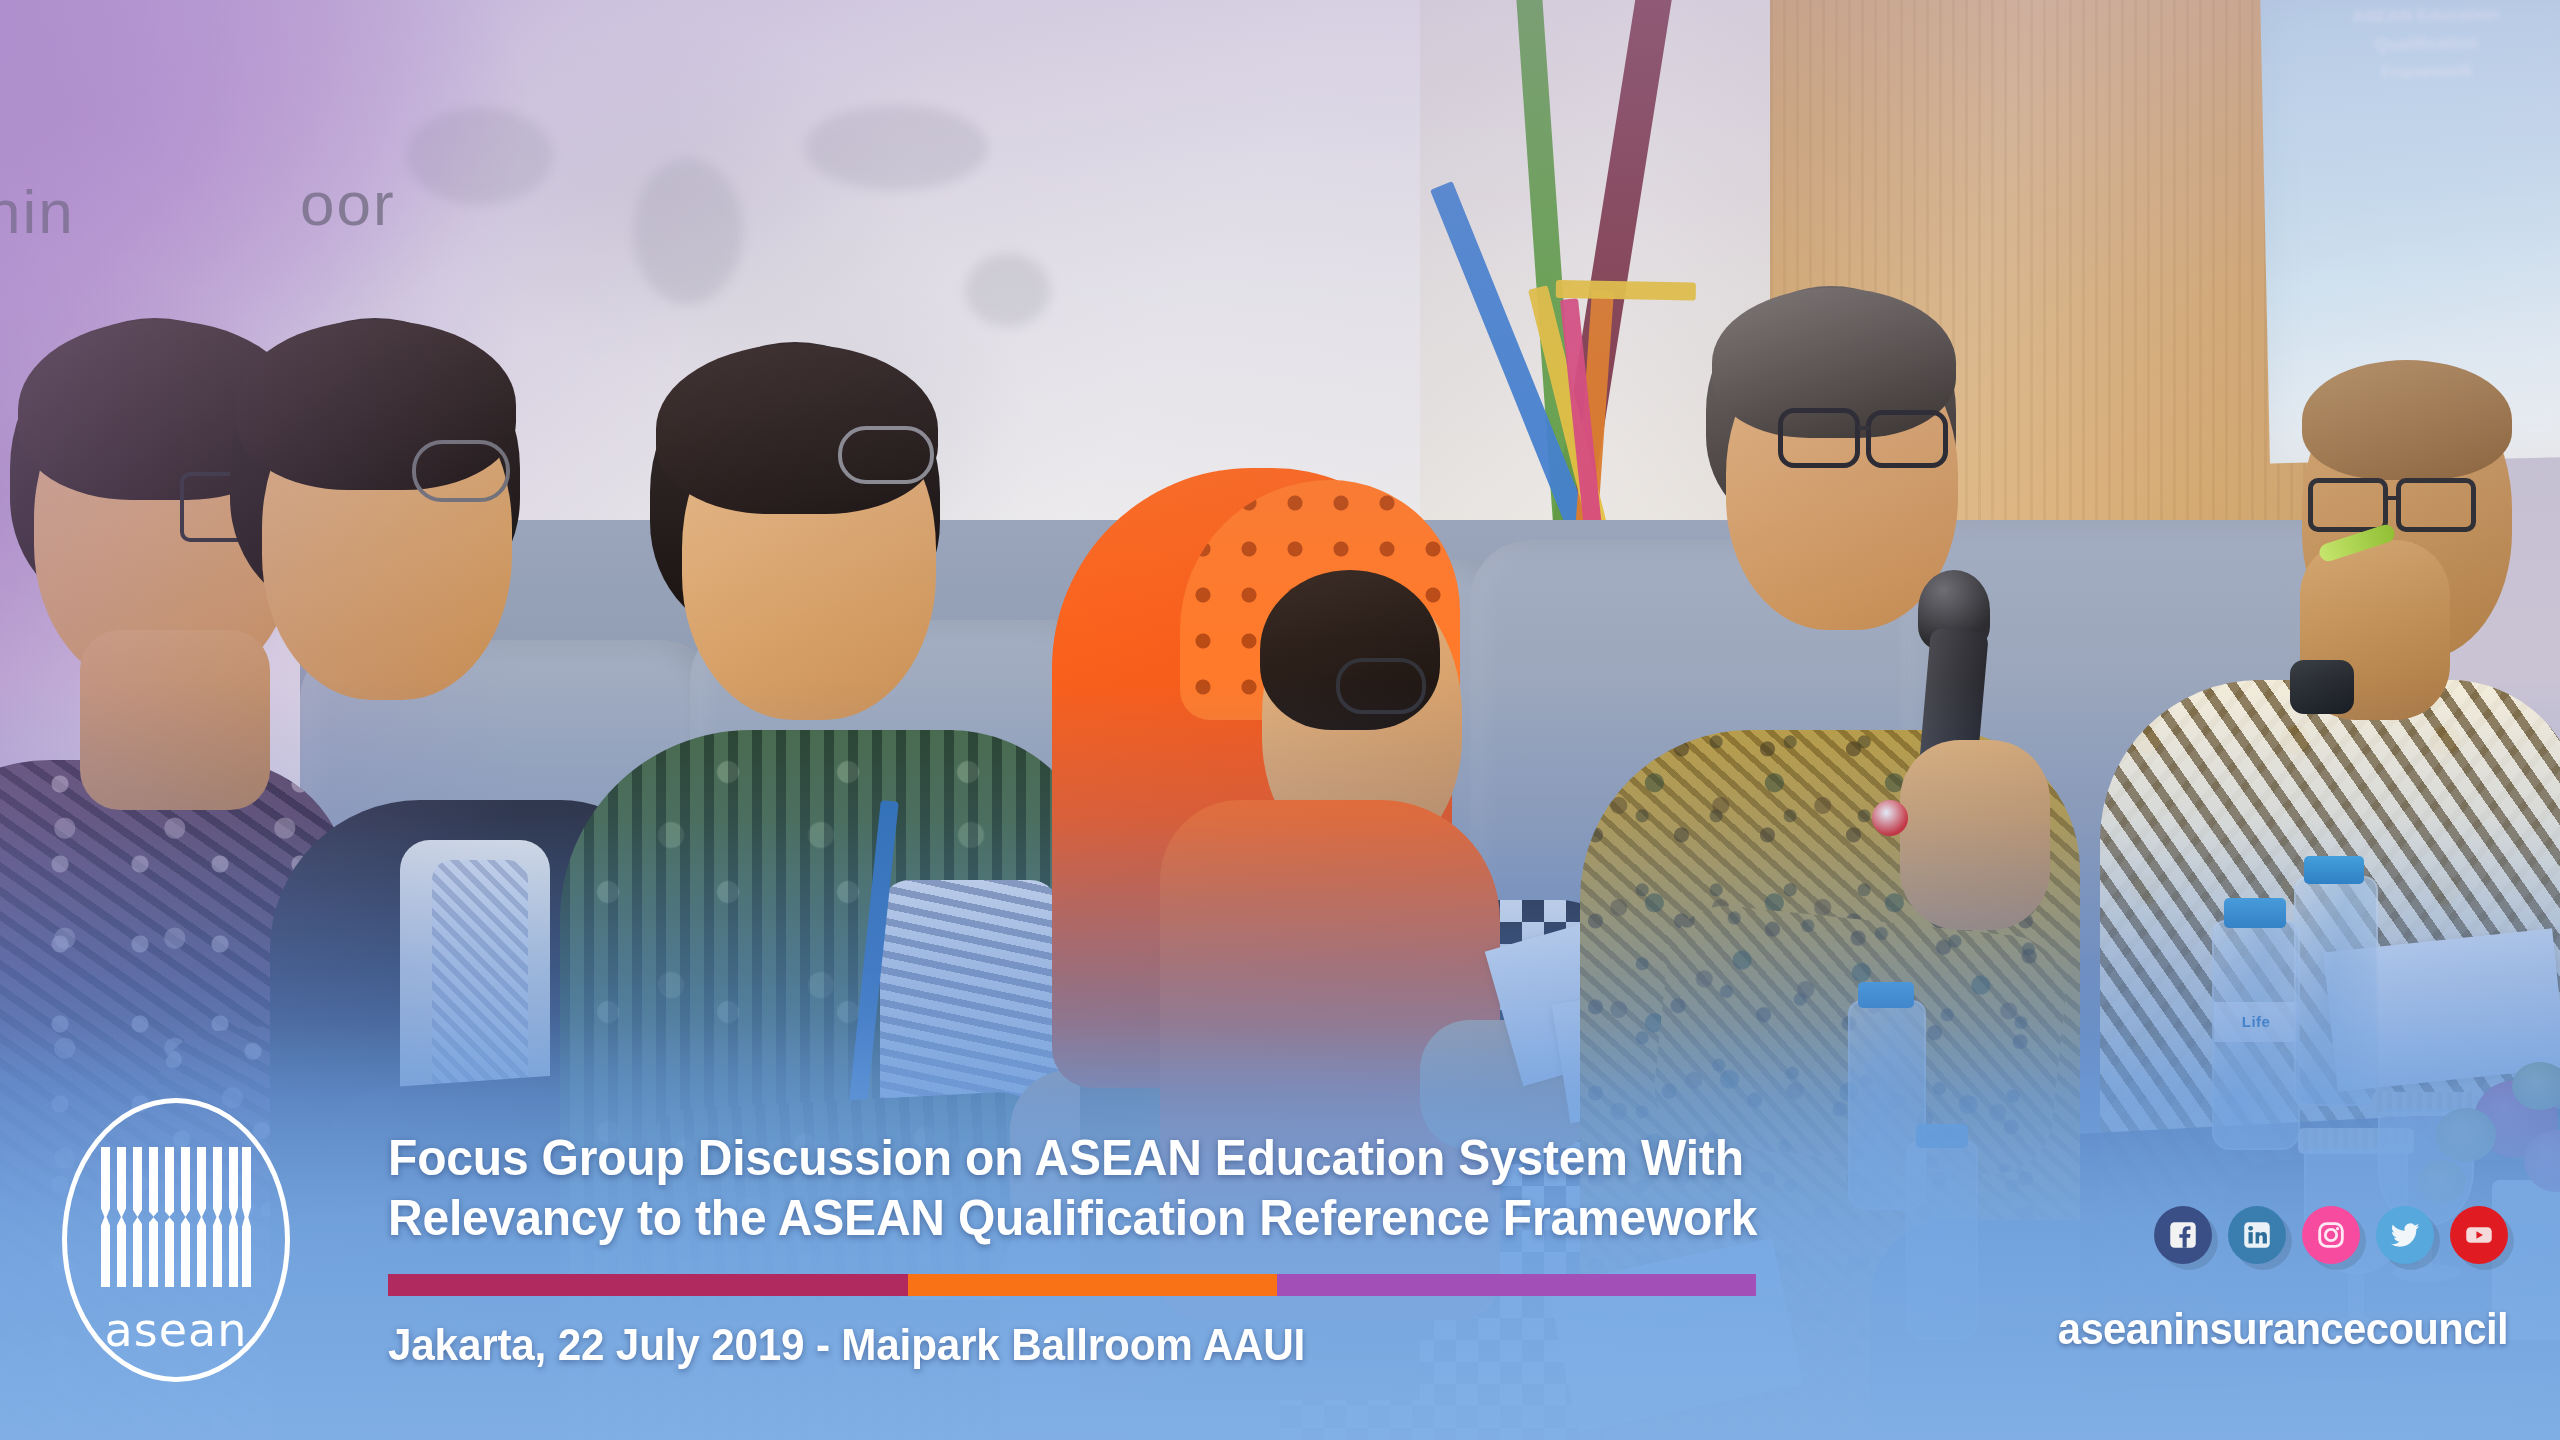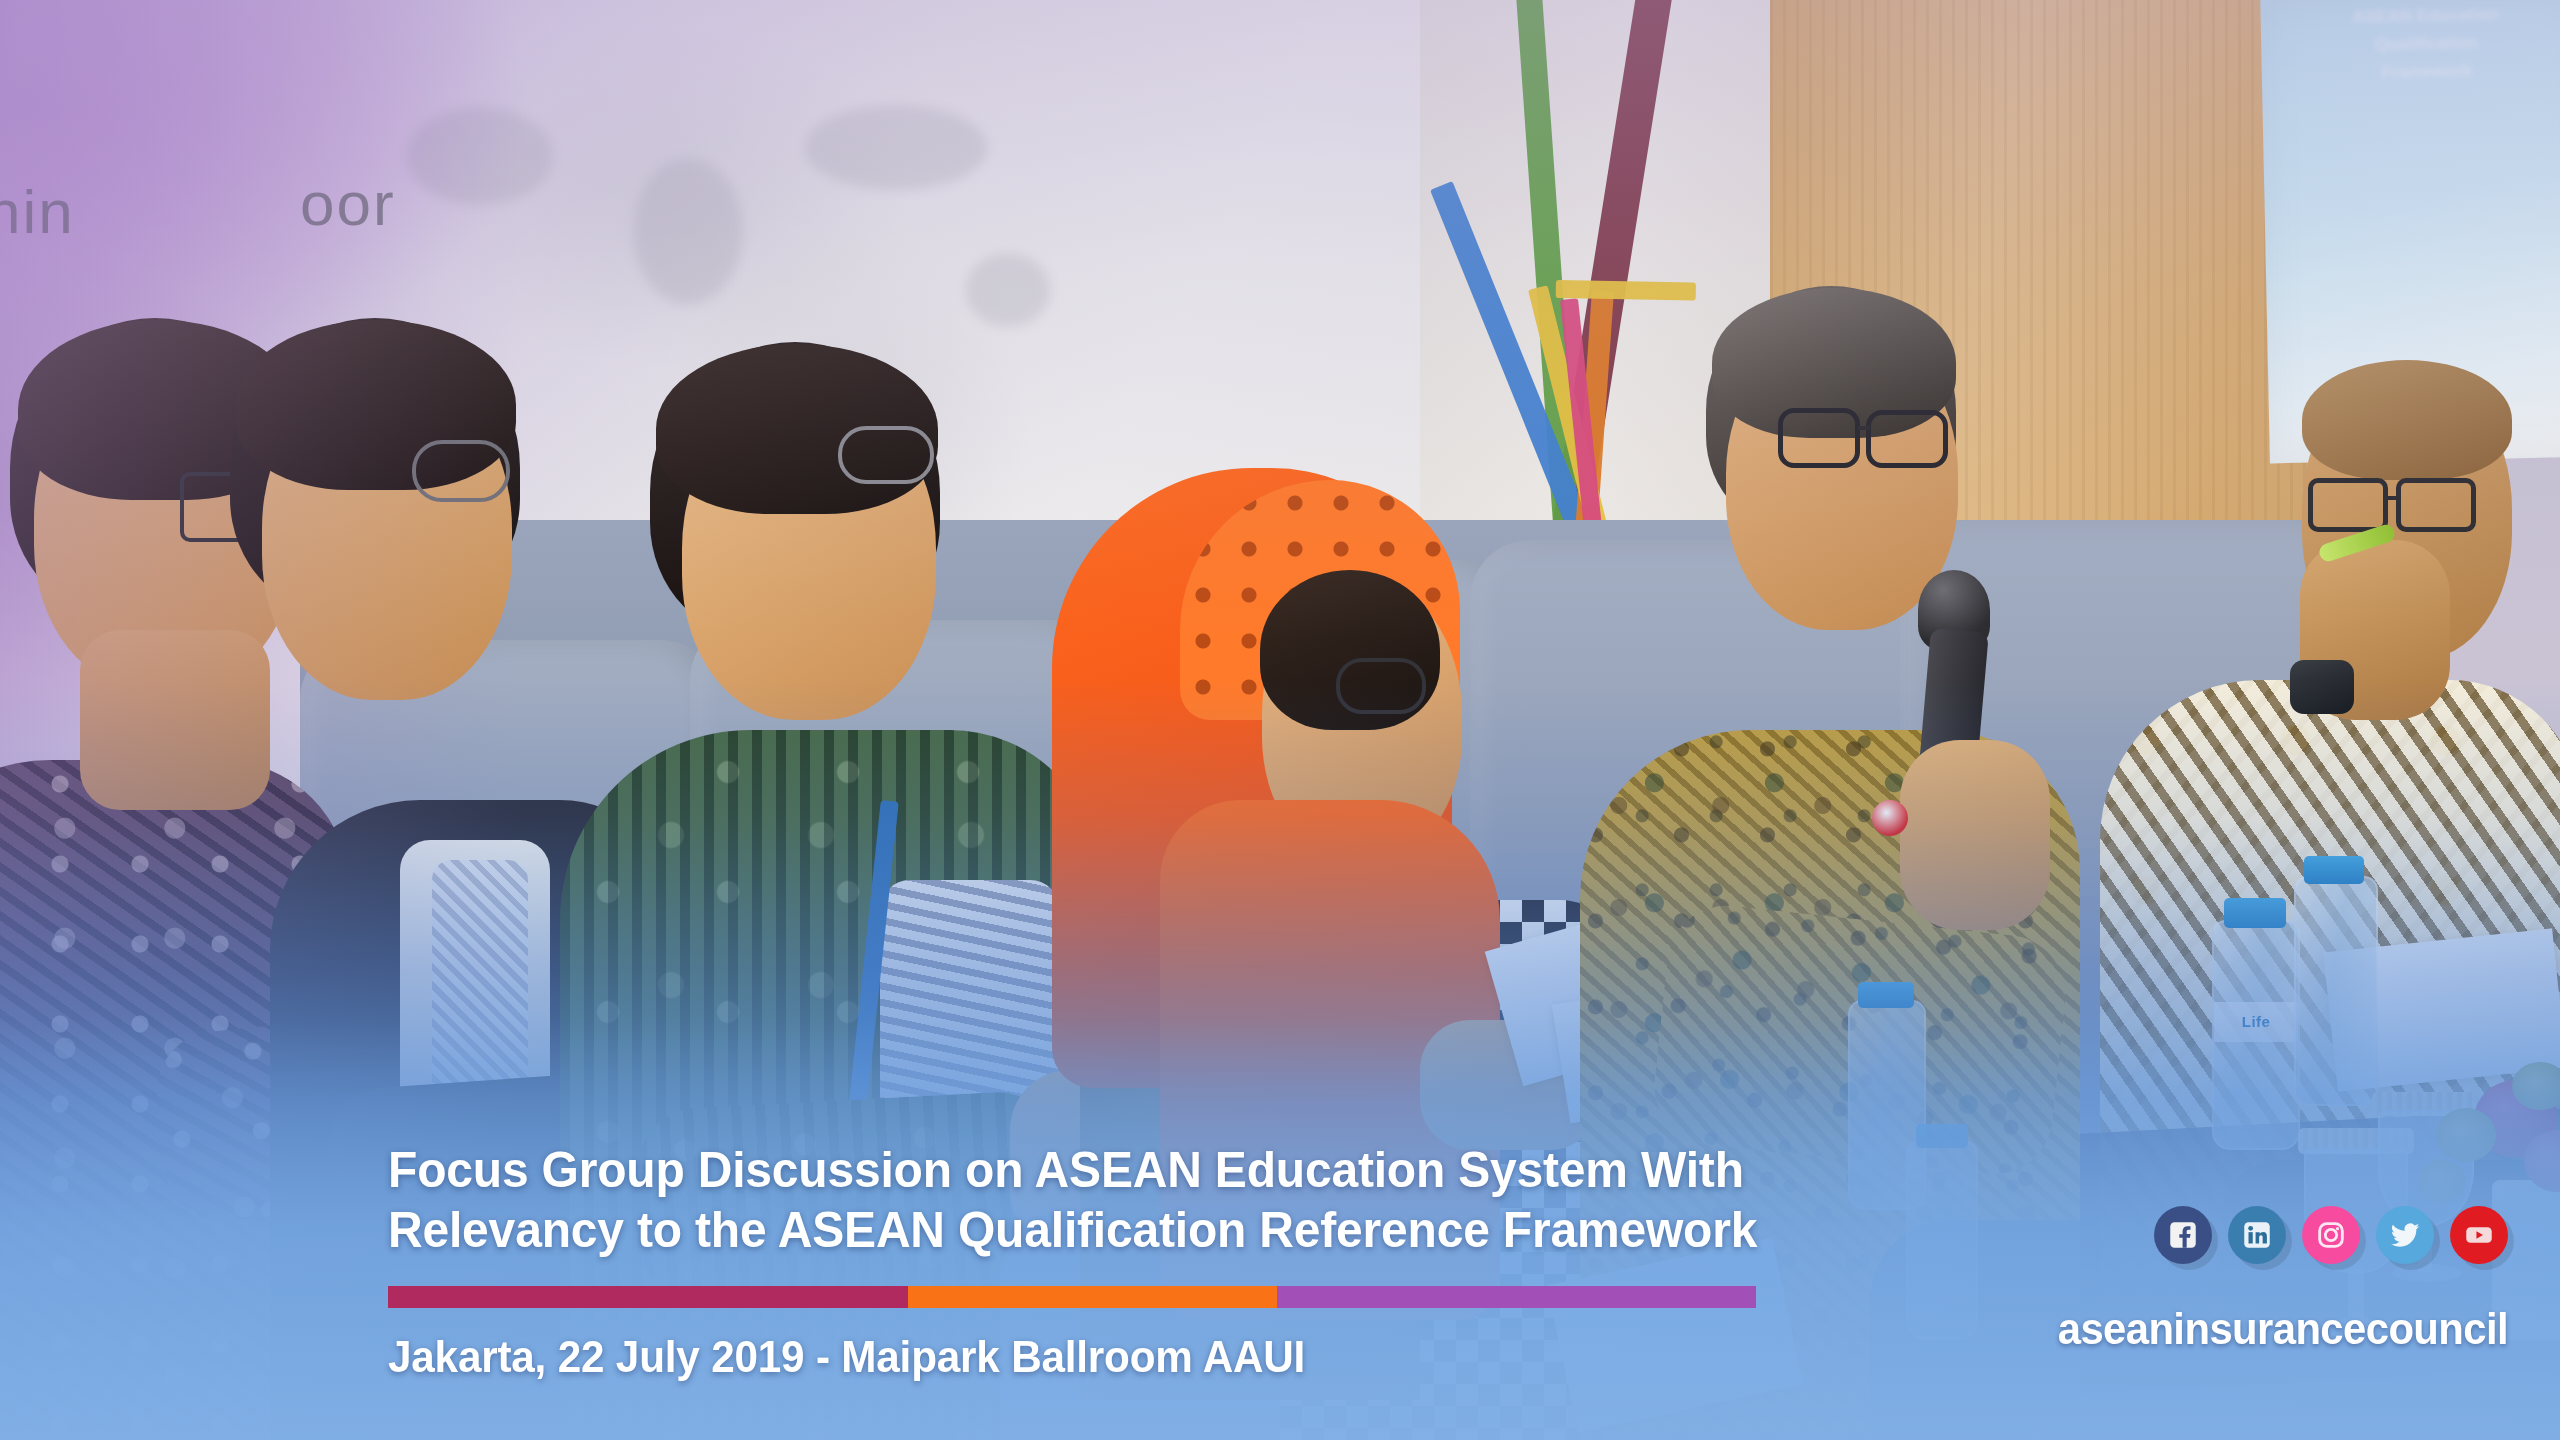--- a/index.html
+++ b/index.html
@@ -222,21 +222,21 @@
     position:absolute; left:62px; bottom:58px; width:228px; height:284px;
     border:5px solid #ffffff; border-radius:50%;
     display:flex; flex-direction:column; align-items:center; justify-content:flex-start;
     padding-top:44px;
   }
   .stalks{ width:150px; height:140px; position:relative; }
   .stalk{ position:absolute; top:0; bottom:0; width:9px; background:#fff; }
   .logo-word{ color:#fff; font-size:46px; font-weight:400; letter-spacing:1px; margin-top:16px;
     font-family:"DejaVu Sans", sans-serif; }
 
-  .banner-text{ position:absolute; left:388px; bottom:0; width:1700px; }
+  .banner-text{ position:absolute; left:388px; bottom:12px; width:1700px; }
   .title-line{
     color:#ffffff; font-weight:700; font-size:50px; line-height:1.20;
     letter-spacing:-.2px; white-space:nowrap;
     text-shadow:0 2px 6px rgba(25,45,95,.45);
     transform:scaleX(.96); transform-origin:left center;
   }
   .rule{ display:flex; width:1368px; height:22px; margin:26px 0 24px 0; }
   .rule span{ display:block; height:100%; }
   .subtitle{
     color:#ffffff; font-weight:700; font-size:44px; letter-spacing:-.2px; white-space:nowrap;
@@ -421,20 +421,35 @@
 
     <div class="haze-top"></div>
     <div class="haze-left"></div>
     <div class="vignette"></div>
     <div class="blue-wash"></div>
     <div class="blue-wash-2"></div>
   </div>
 
   <div class="banner">
 
+    <div class="asean-logo">
+      <div class="stalks">
+        <div class="stalk" style="left:0px;   clip-path:polygon(0% 0%,100% 0%,100% 44%, 62% 50%, 100% 56%, 100% 100%, 0% 100%, 0% 56%, 38% 50%, 0% 44%);"></div>
+        <div class="stalk" style="left:16px;  clip-path:polygon(0% 0%,100% 0%,100% 44%, 56% 50%, 100% 56%, 100% 100%, 0% 100%, 0% 56%, 44% 50%, 0% 44%);"></div>
+        <div class="stalk" style="left:32px;  clip-path:polygon(0% 0%,100% 0%,100% 45%, 50% 50%, 100% 55%, 100% 100%, 0% 100%, 0% 55%, 50% 50%, 0% 45%);"></div>
+        <div class="stalk" style="left:48px;  clip-path:polygon(0% 0%,100% 0%,100% 46%, 46% 50%, 100% 54%, 100% 100%, 0% 100%, 0% 54%, 54% 50%, 0% 46%);"></div>
+        <div class="stalk" style="left:64px;  clip-path:polygon(0% 0%,100% 0%,100% 46%, 46% 50%, 100% 54%, 100% 100%, 0% 100%, 0% 54%, 54% 50%, 0% 46%);"></div>
+        <div class="stalk" style="left:80px;  clip-path:polygon(0% 0%,100% 0%,100% 45%, 50% 50%, 100% 55%, 100% 100%, 0% 100%, 0% 55%, 50% 50%, 0% 45%);"></div>
+        <div class="stalk" style="left:96px;  clip-path:polygon(0% 0%,100% 0%,100% 44%, 56% 50%, 100% 56%, 100% 100%, 0% 100%, 0% 56%, 44% 50%, 0% 44%);"></div>
+        <div class="stalk" style="left:112px; clip-path:polygon(0% 0%,100% 0%,100% 44%, 62% 50%, 100% 56%, 100% 100%, 0% 100%, 0% 56%, 38% 50%, 0% 44%);"></div>
+        <div class="stalk" style="left:128px; clip-path:polygon(0% 0%,100% 0%,100% 43%, 68% 50%, 100% 57%, 100% 100%, 0% 100%, 0% 57%, 32% 50%, 0% 43%);"></div>
+        <div class="stalk" style="left:141px; clip-path:polygon(0% 0%,100% 0%,100% 43%, 70% 50%, 100% 57%, 100% 100%, 0% 100%, 0% 57%, 30% 50%, 0% 43%);"></div>
+      </div>
+      <div class="logo-word">asean</div>
+    </div>
 
     <div class="banner-text">
       <div class="title-line">Focus Group Discussion on ASEAN Education System With</div>
       <div class="title-line">Relevancy to the ASEAN Qualification Reference Framework</div>
 
       <div class="rule">
         <span style="width:38%;background:#b02a5f;"></span>
         <span style="width:27%;background:#f97316;"></span>
         <span style="width:35%;background:#a34fb8;"></span>
       </div>

